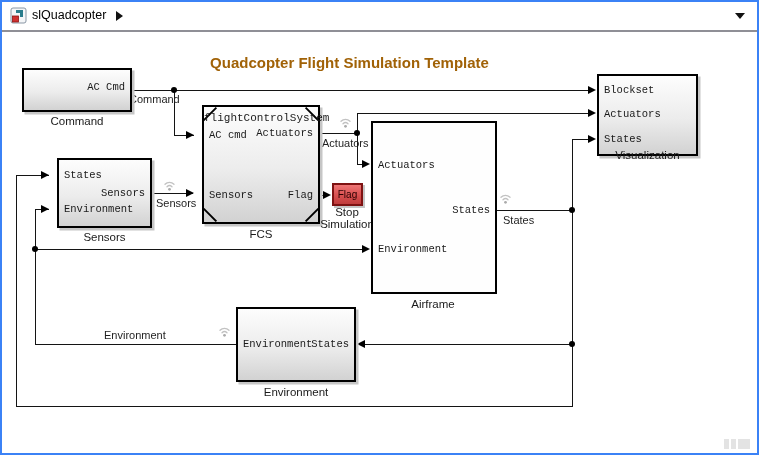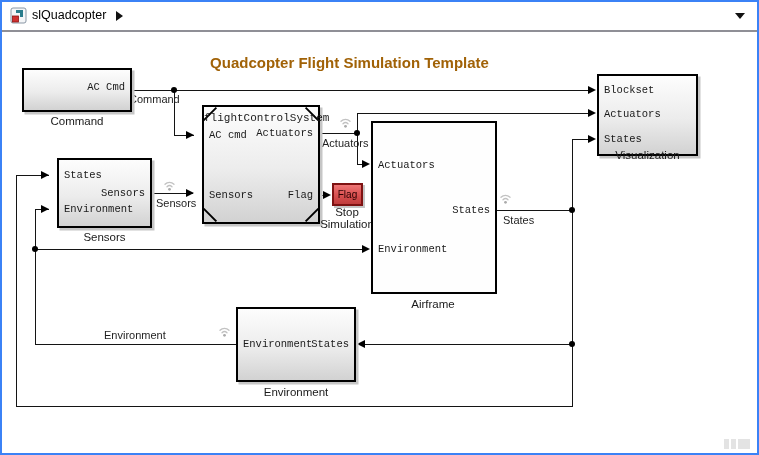--- a/index.html
+++ b/index.html
@@ -151,20 +151,21 @@
     <span class="corner" style="left:-3px;top:6px;transform:rotate(-45deg)"></span>
     <span class="corner" style="right:-3px;top:6px;transform:rotate(45deg)"></span>
     <span class="corner" style="left:-3px;bottom:6px;transform:rotate(45deg)"></span>
     <span class="corner" style="right:-3px;bottom:6px;transform:rotate(-45deg)"></span>
     <div class="port" style="left:0;right:0;top:5px;font-size:11px">flightControlSystem</div>
     <span class="port" style="left:5px;top:22px">AC cmd</span>
     <span class="port" style="left:5px;top:82px">Sensors</span>
     <span class="port" style="right:5px;top:20px">Actuators</span>
     <span class="port" style="right:5px;top:82px">Flag</span>
   </div>
+  <div class="cap" style="left:200px;top:226px;width:118px">FCS</div>
 
   <div id="stopblk">
     <span>Flag</span>
   </div>
   <div class="cap" style="left:305px;top:205px;width:80px;line-height:11.5px">
     <div>Stop</div>
     <div>Simulation</div>
   </div>
 
   <div class="blk plain" style="left:369px;top:119px;width:126px;height:173px">

